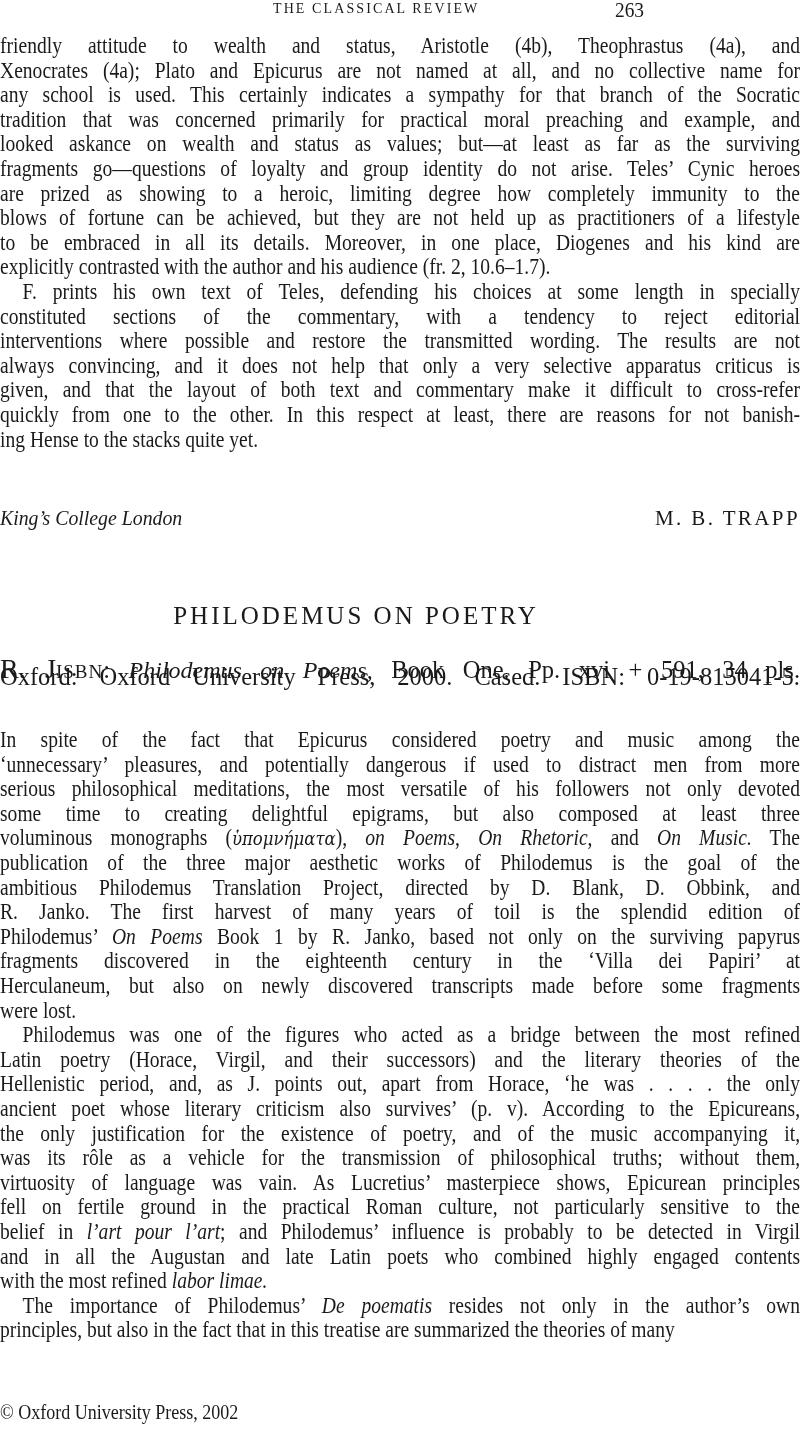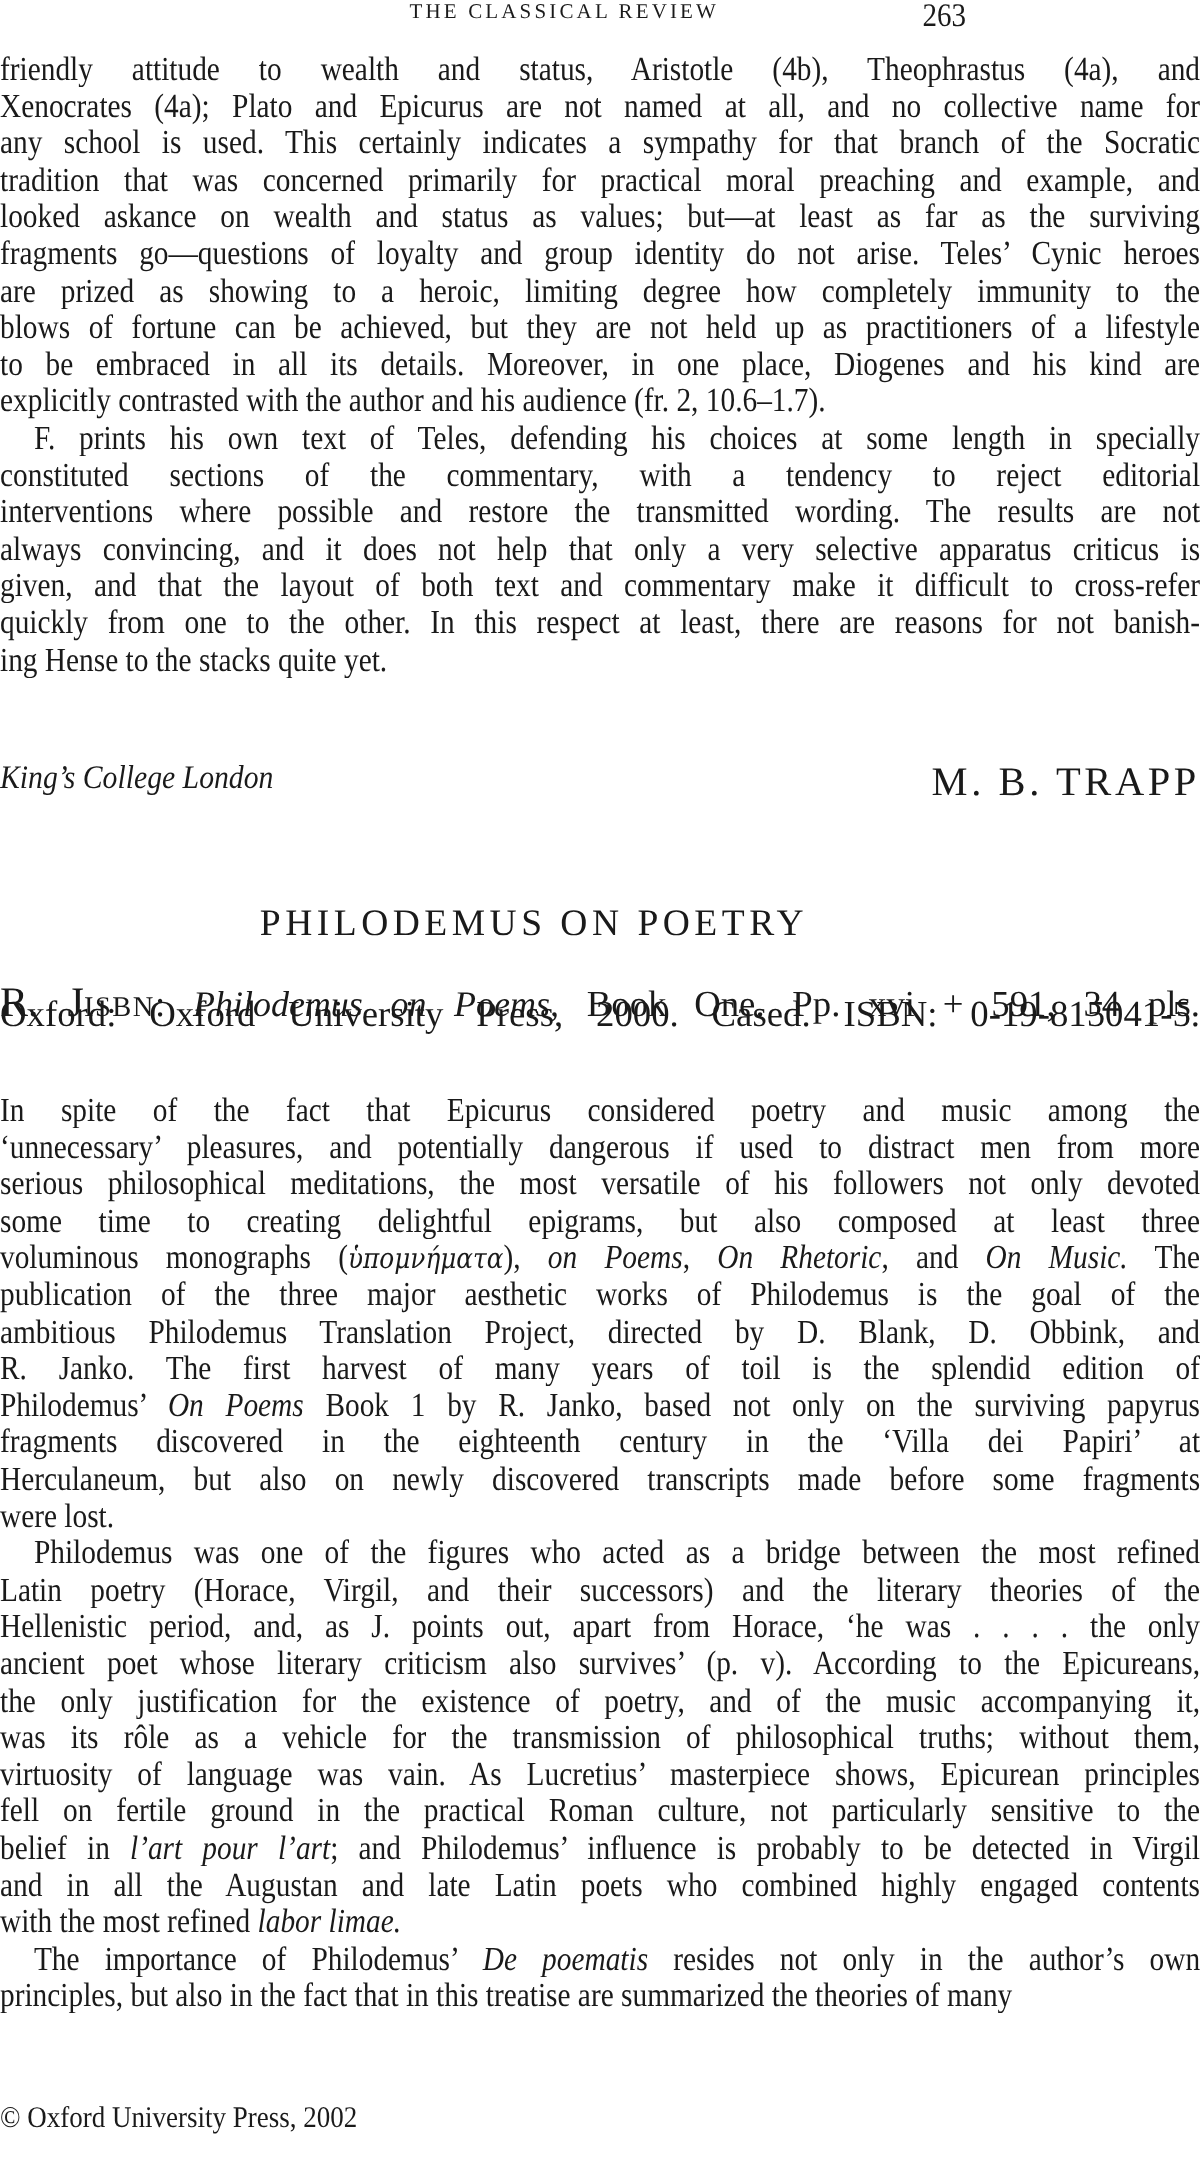--- a/index.html
+++ b/index.html
@@ -7,21 +7,21 @@
   .abs { position:absolute; }
   .running-head { left:0; top:0; width:644px; height:24px; }
   .journal-title { position:absolute; left:273px; top:1px; font-size:14px; letter-spacing:2.1px; white-space:nowrap; font-family:"Liberation Serif", serif; }
   .page-num { position:absolute; right:0; top:-3px; font-size:22px; transform:scaleX(0.88); transform-origin:right center; }
   .line { position:absolute; left:0; width:920px; height:25px; font-size:22.5px; line-height:25px; white-space:nowrap; transform:scaleX(0.8696); transform-origin:left top; }
   .line.j { text-align:justify; text-align-last:justify; white-space:normal; }
   .line.indent { text-indent:26px; }
   .it { font-style:italic; }
   .greek { font-style:italic; font-family:"DejaVu Serif", serif; font-size:19px; }
   .sig-left { left:0; top:505px; font-size:22px; font-style:italic; transform:scaleX(0.9); transform-origin:left top; white-space:nowrap; }
-  .sig-right { right:0; top:506px; font-size:27px; letter-spacing:2.4px; white-space:nowrap; }
+  .sig-right { right:0; top:506px; font-size:21px; letter-spacing:2.4px; white-space:nowrap; }
   .heading { left:0; width:712px; top:602px; text-align:center; font-size:25px; letter-spacing:3px; white-space:nowrap; }
   .cite { left:0; width:800px; font-size:24.5px; white-space:nowrap; text-align:justify; text-align-last:justify; }
   .cite .sc { font-size:19px; letter-spacing:1px; }
   .cite .cap { font-size:28px; }
   .cite .itc { font-style:italic; font-size:24px;margin-top:28px; }
   .footer { left:0; top:1401px; font-size:20px; white-space:nowrap; transform:scaleX(0.9); transform-origin:left top; }
 </style>
 </head>
 <body>
 

